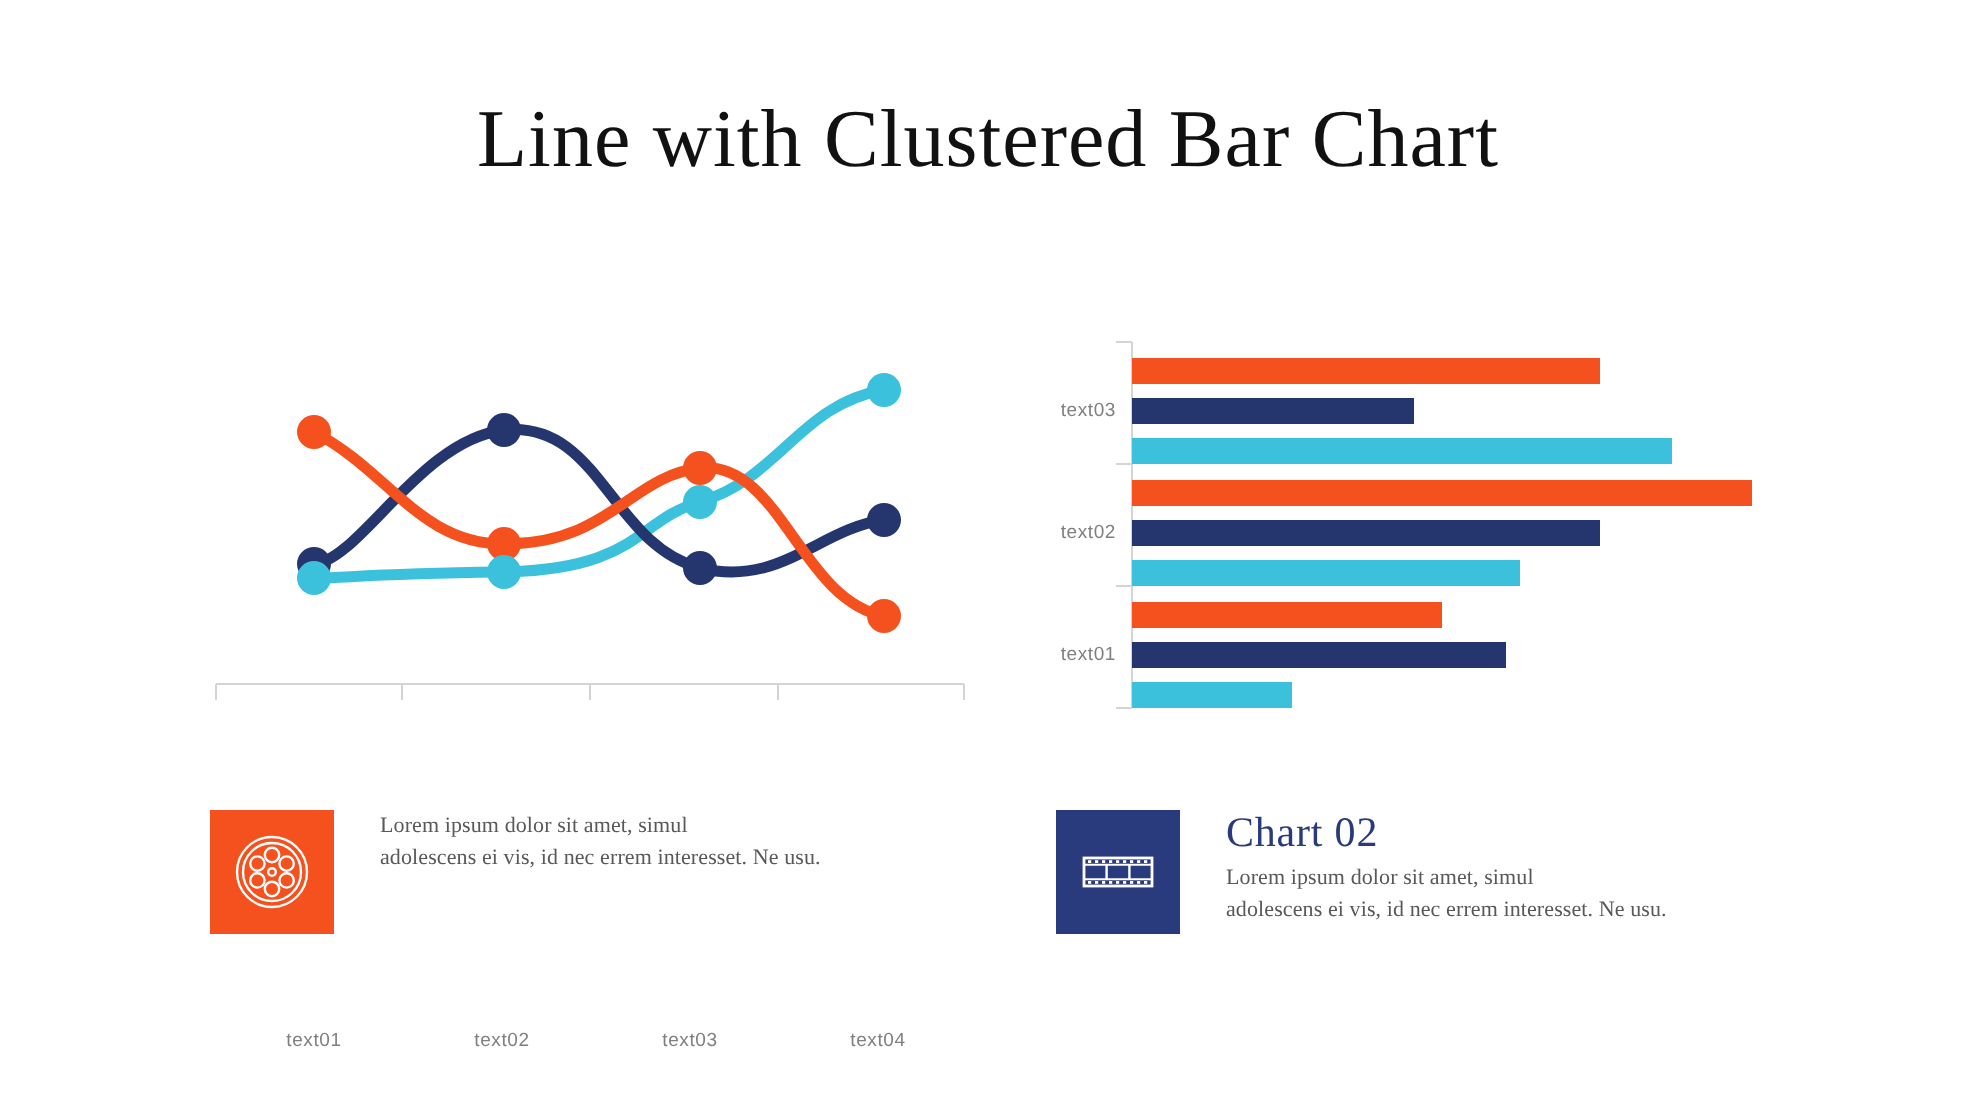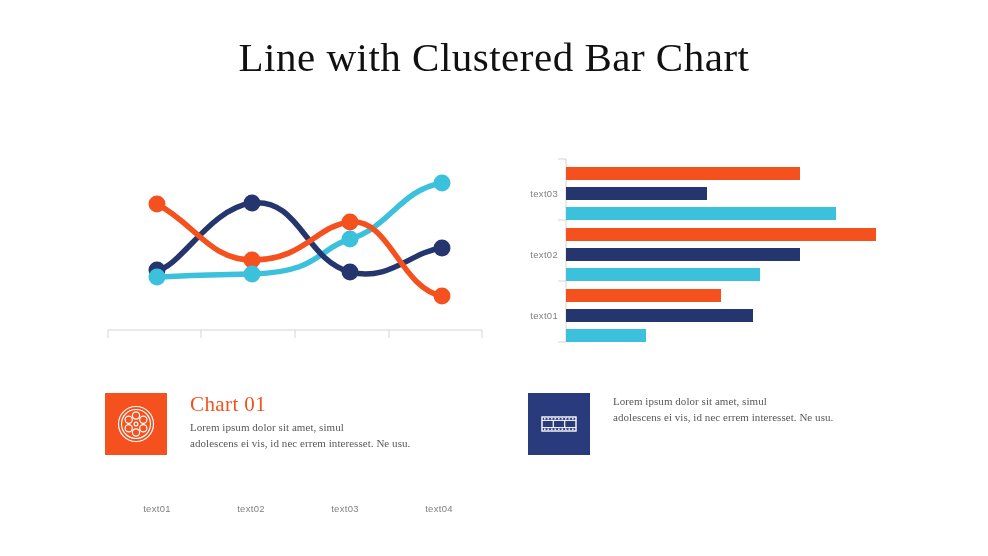--- a/index.html
+++ b/index.html
@@ -9,21 +9,21 @@
   }
   body {
     width: 988px;
     height: 556px;
     position: relative;
     overflow: hidden;
     font-family: "Liberation Sans", sans-serif;
   }
   #slide {
     position: absolute;
-    left: 0; top: 0;
+    left: 0; top: 12px;
     width: 988px;
     height: 407px;
     background: #ffffff;
   }
   
   #page-title {
     position: absolute;
     left: 0;
     top: 33px;
     width: 988px;
@@ -197,21 +197,20 @@
         <circle cx="20" cy="11.5" r="3.6" fill="none" stroke="#ffffff" stroke-width="1.2"></circle>
         <circle cx="27.3" cy="15.8" r="3.6" fill="none" stroke="#ffffff" stroke-width="1.2"></circle>
         <circle cx="27.3" cy="24.2" r="3.6" fill="none" stroke="#ffffff" stroke-width="1.2"></circle>
         <circle cx="20" cy="28.5" r="3.6" fill="none" stroke="#ffffff" stroke-width="1.2"></circle>
         <circle cx="12.7" cy="24.2" r="3.6" fill="none" stroke="#ffffff" stroke-width="1.2"></circle>
         <circle cx="12.7" cy="15.8" r="3.6" fill="none" stroke="#ffffff" stroke-width="1.2"></circle>
         <circle cx="20" cy="20" r="1.9" fill="none" stroke="#ffffff" stroke-width="1.2"></circle>
       </svg>
     </div>
     <div class="desc-text">
-      <div class="desc-heading" style="color:#F4511E;">Chart 01</div>
       <div class="desc-body">
         <span>Lorem ipsum dolor sit amet, simul</span>
         <span>adolescens ei vis, id nec errem  interesset. Ne usu.</span>
       </div>
     </div>
   </div>
 
   <div class="desc-block" id="desc-02">
     <div class="desc-icon" style="background:#2A3B7D;">
       <svg width="40" height="40" viewBox="0 0 40 40">
@@ -236,20 +235,21 @@
           <rect x="15.5" y="24.5" width="1.6" height="1.4"></rect>
           <rect x="19" y="24.5" width="1.6" height="1.4"></rect>
           <rect x="22.5" y="24.5" width="1.6" height="1.4"></rect>
           <rect x="26" y="24.5" width="1.6" height="1.4"></rect>
           <rect x="29.5" y="24.5" width="1.6" height="1.4"></rect>
           <rect x="33" y="24.5" width="1.6" height="1.4"></rect>
         </g>
       </svg>
     </div>
     <div class="desc-text">
+      <div class="desc-heading" style="color:#2A3B7D;">Chart 02</div>
       <div class="desc-body">
         <span>Lorem ipsum dolor sit amet, simul</span>
         <span>adolescens ei vis, id nec errem  interesset. Ne usu.</span>
       </div>
     </div>
   </div>
 
 </div>
 
 </body></html>

